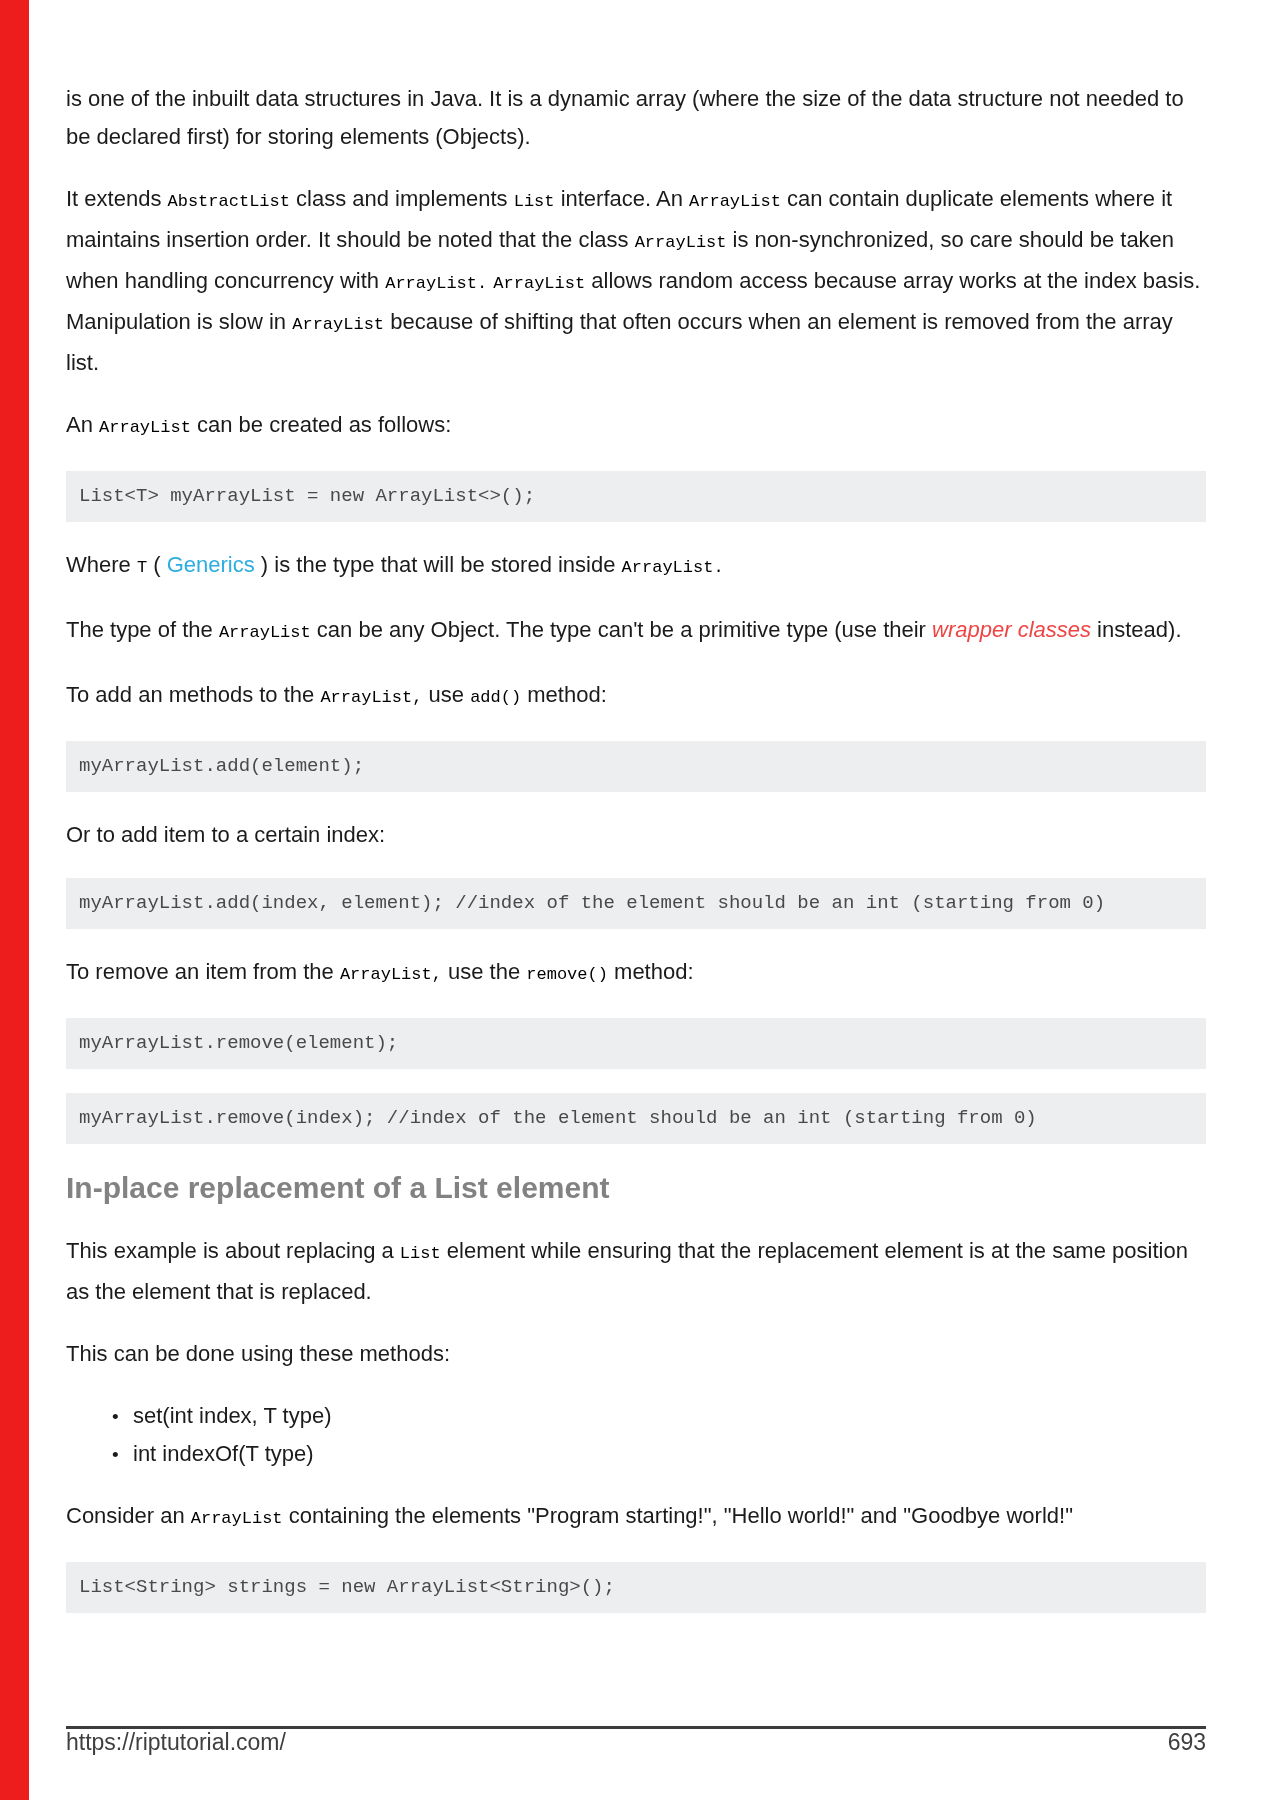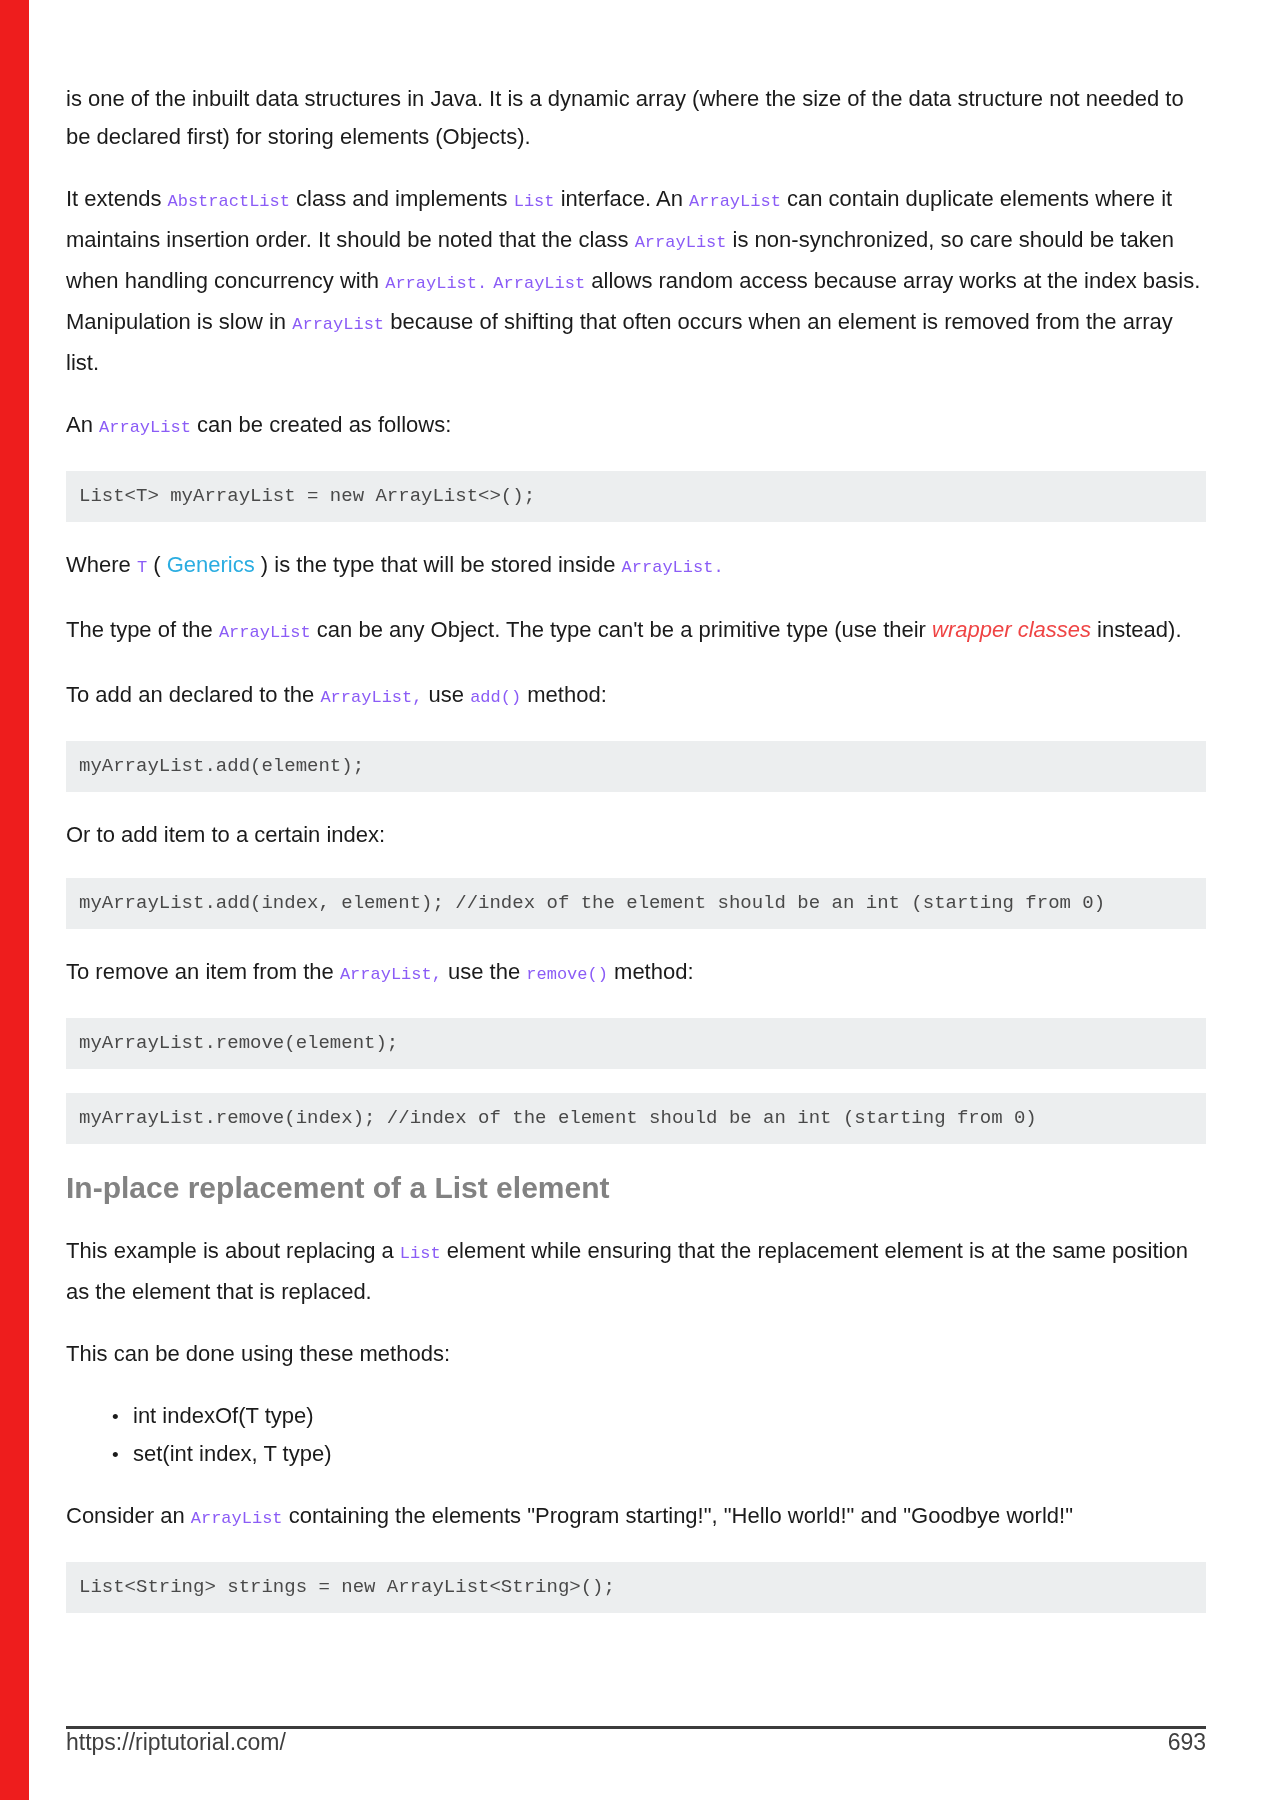--- a/index.html
+++ b/index.html
@@ -18,21 +18,21 @@
     position:absolute;left:66px;top:80px;width:1140px;
   }
   .para{
     margin:0 0 24px 0;
     font-size:22px;line-height:38px;
     color:#1b1b1b;
   }
   .run-code{
     font-family:"Liberation Mono","DejaVu Sans Mono",monospace;
     font-size:17px;
-    color:#8b5cf6;
+    color:#000000;
   }
   .run-link{
     text-decoration:none;
   }
   .run-link-italic{font-style:italic;}
   .codeblock{
     margin:0 0 24px 0;
     padding:14px 13px;
     box-sizing:border-box;
     width:1140px;
@@ -75,33 +75,33 @@
 
 <div class="left-accent-bar" style="background: rgb(238, 29, 29);"></div>
 
 <div class="page-content">
     <p class="para"><span class="run-text">is one of the inbuilt data structures in Java. It is a dynamic array (where the size of the data structure not needed to be declared first) for storing elements (Objects).</span></p>
     <p class="para"><span class="run-text">It extends </span><span class="run-code">AbstractList</span><span class="run-text"> class and implements </span><span class="run-code">List</span><span class="run-text"> interface. An </span><span class="run-code">ArrayList</span><span class="run-text"> can contain duplicate elements where it maintains insertion order. It should be noted that the class </span><span class="run-code">ArrayList</span><span class="run-text"> is non-synchronized, so care should be taken when handling concurrency with </span><span class="run-code">ArrayList.</span><span class="run-text"> </span><span class="run-code">ArrayList</span><span class="run-text"> allows random access because array works at the index basis. Manipulation is slow in </span><span class="run-code">ArrayList</span><span class="run-text"> because of shifting that often occurs when an element is removed from the array list.</span></p>
     <p class="para"><span class="run-text">An </span><span class="run-code">ArrayList</span><span class="run-text"> can be created as follows:</span></p>
     <pre class="codeblock" style="background: rgb(236, 238, 239);">List&lt;T&gt; myArrayList = new ArrayList&lt;&gt;();</pre>
     <p class="para"><span class="run-text">Where </span><span class="run-code">T</span><span class="run-text"> ( </span><a class="run-link" style="color: rgb(43, 173, 225);">Generics</a><span class="run-text"> ) is the type that will be stored inside </span><span class="run-code">ArrayList.</span></p>
     <p class="para"><span class="run-text">The type of the </span><span class="run-code">ArrayList</span><span class="run-text"> can be any Object. The type can't be a primitive type (use their </span><a class="run-link run-link-italic" style="color: #ef4444;">wrapper classes</a><span class="run-text"> instead).</span></p>
-    <p class="para"><span class="run-text">To add an declared to the </span><span class="run-code">ArrayList,</span><span class="run-text"> use </span><span class="run-code">add()</span><span class="run-text"> method:</span></p>
+    <p class="para"><span class="run-text">To add an methods to the </span><span class="run-code">ArrayList,</span><span class="run-text"> use </span><span class="run-code">add()</span><span class="run-text"> method:</span></p>
     <pre class="codeblock" style="background: rgb(236, 238, 239);">myArrayList.add(element);</pre>
     <p class="para"><span class="run-text">Or to add item to a certain index:</span></p>
     <pre class="codeblock" style="background: rgb(236, 238, 239);">myArrayList.add(index, element); //index of the element should be an int (starting from 0)</pre>
     <p class="para"><span class="run-text">To remove an item from the </span><span class="run-code">ArrayList,</span><span class="run-text"> use the </span><span class="run-code">remove()</span><span class="run-text"> method:</span></p>
     <pre class="codeblock" style="background: rgb(236, 238, 239);">myArrayList.remove(element);</pre>
     <pre class="codeblock" style="background: rgb(236, 238, 239);">myArrayList.remove(index); //index of the element should be an int (starting from 0)</pre>
     <h2 class="section-heading" style="color: rgb(130, 130, 130);">In-place replacement of a List element</h2>
     <p class="para"><span class="run-text">This example is about replacing a </span><span class="run-code">List</span><span class="run-text"> element while ensuring that the replacement element is at the same position as the element that is replaced.</span></p>
     <p class="para"><span class="run-text">This can be done using these methods:</span></p>
     <ul class="bullets">
+      <li>set(int index, T type)</li>
       <li>int indexOf(T type)</li>
-      <li>set(int index, T type)</li>
     </ul>
     <p class="para"><span class="run-text">Consider an </span><span class="run-code">ArrayList</span><span class="run-text"> containing the elements "Program starting!", "Hello world!" and "Goodbye world!"</span></p>
     <pre class="codeblock" style="background: rgb(236, 238, 239);">List&lt;String&gt; strings = new ArrayList&lt;String&gt;();</pre>
   </div>
 
 <div class="page-footer">
   <span>https://riptutorial.com/</span>
   <span>693</span>
 </div>
 

